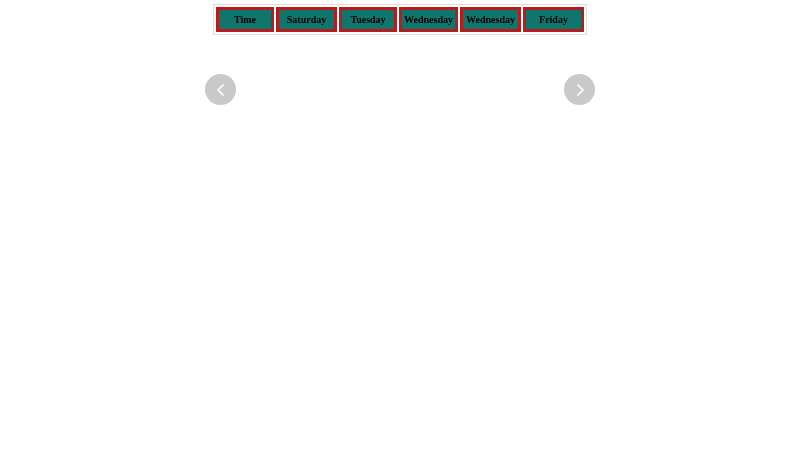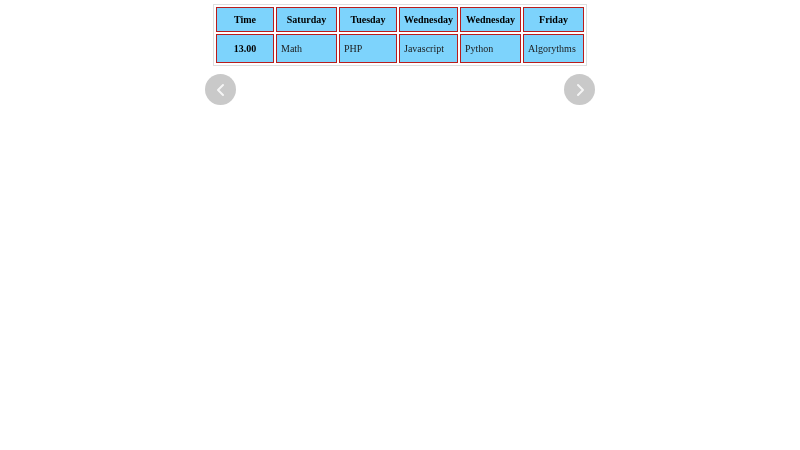--- a/index.html
+++ b/index.html
@@ -23,22 +23,22 @@
     border-collapse: separate;
     border-spacing: 2px;
     border: 1px solid #dedede;
     background: #ffffff;
     font-size: 10px;
     line-height: 12px;
     color: #1c1c1c;
   }
   th, td {
     box-sizing: border-box;
-    border: 1px solid #b91c1c;
-    background: #7dd3fc;
+    border: 3px solid #b91c1c;
+    background: #0f766e;
     vertical-align: middle;
     overflow: hidden;
     font-family: Liberation Serif, serif;
   }
   th {
     font-weight: bold;
     text-align: center;
     color: #000000;
     padding: 2px;
   }
@@ -89,28 +89,20 @@
       <tr>
         <th>Time</th>
         <th>Saturday</th>
         <th>Tuesday</th>
         <th>Wednesday</th>
         <th>Wednesday</th>
         <th>Friday</th>
       </tr>
     </thead>
     <tbody>
-      <tr>
-        <th>13.00</th>
-        <td>Math</td>
-        <td>PHP</td>
-        <td>Javascript</td>
-        <td>Python</td>
-        <td>Algorythms</td>
-      </tr>
     </tbody>
   </table>
 
   <button class="arrow left" aria-label="previous">
     <span>
       <svg width="16" height="16" viewBox="0 0 16 16">
         <polyline points="10,3 5,8 10,13" fill="none" stroke="#f5f5f5" stroke-width="2" stroke-linecap="round" stroke-linejoin="round"></polyline>
       </svg>
     </span>
   </button>

